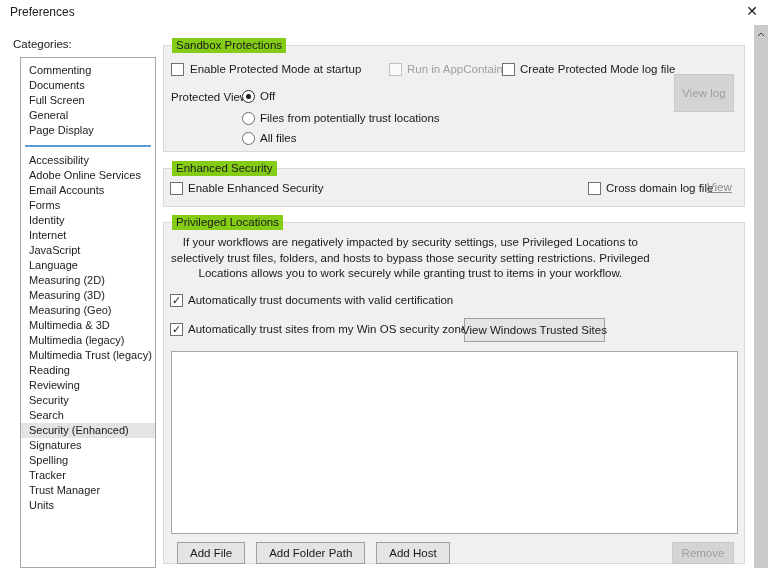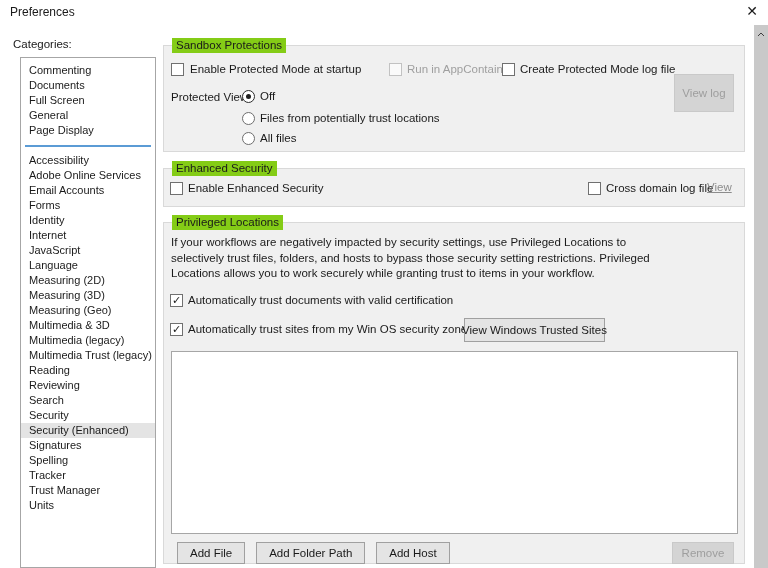--- a/index.html
+++ b/index.html
@@ -43,21 +43,21 @@
   .radio.selected::after{content:"";position:absolute;left:3px;top:3px;width:5px;height:5px;
     border-radius:50%;background:#1f1f1f;}
   .btn{position:absolute;display:flex;align-items:center;justify-content:center;
     background:#e4e4e4;border:1px solid #a0a0a0;box-sizing:border-box;
     font-size:11.5px;color:#1a1a1a;white-space:nowrap;}
   .btn.disabled{background:#d4d4d4;border-color:#c9c9c9;color:#9e9e9e;}
   .btn-row{position:absolute;left:13px;top:319px;display:flex;gap:11px;}
   .btn-row .btn{position:static;height:22px;padding:0 12px;}
   .link{position:absolute;font-size:11.5px;color:#8c8c8c;text-decoration:underline;white-space:nowrap;}
   .desc{position:absolute;left:7px;top:12px;}
-  .desc-line{white-space:nowrap;font-size:11.5px;line-height:15.5px;}
+  .desc-line{white-space:nowrap;font-size:11.5px;line-height:15.5px;text-align:center;}
   .loclist{position:absolute;left:7px;top:128px;width:567px;height:183px;background:#fff;
     border:1px solid #a6a6a6;box-sizing:border-box;}
 </style>
 </head>
 <body>
 
 <div class="win-title">Preferences</div>
 <div class="close-btn">✕</div>
 
 <div class="scrollbar">
@@ -87,22 +87,22 @@
     <div class="cat-item">JavaScript</div>
     <div class="cat-item">Language</div>
     <div class="cat-item">Measuring (2D)</div>
     <div class="cat-item">Measuring (3D)</div>
     <div class="cat-item">Measuring (Geo)</div>
     <div class="cat-item">Multimedia &amp; 3D</div>
     <div class="cat-item">Multimedia (legacy)</div>
     <div class="cat-item">Multimedia Trust (legacy)</div>
     <div class="cat-item">Reading</div>
     <div class="cat-item">Reviewing</div>
+    <div class="cat-item">Security</div>
     <div class="cat-item">Search</div>
-    <div class="cat-item">Security</div>
     <div class="cat-item selected">Security (Enhanced)</div>
     <div class="cat-item">Signatures</div>
     <div class="cat-item">Spelling</div>
     <div class="cat-item">Tracker</div>
     <div class="cat-item">Trust Manager</div>
     <div class="cat-item">Units</div>
   </div>
 
 <div class="groupbox gb-sandbox">
   <div class="legend">Sandbox Protections</div>

